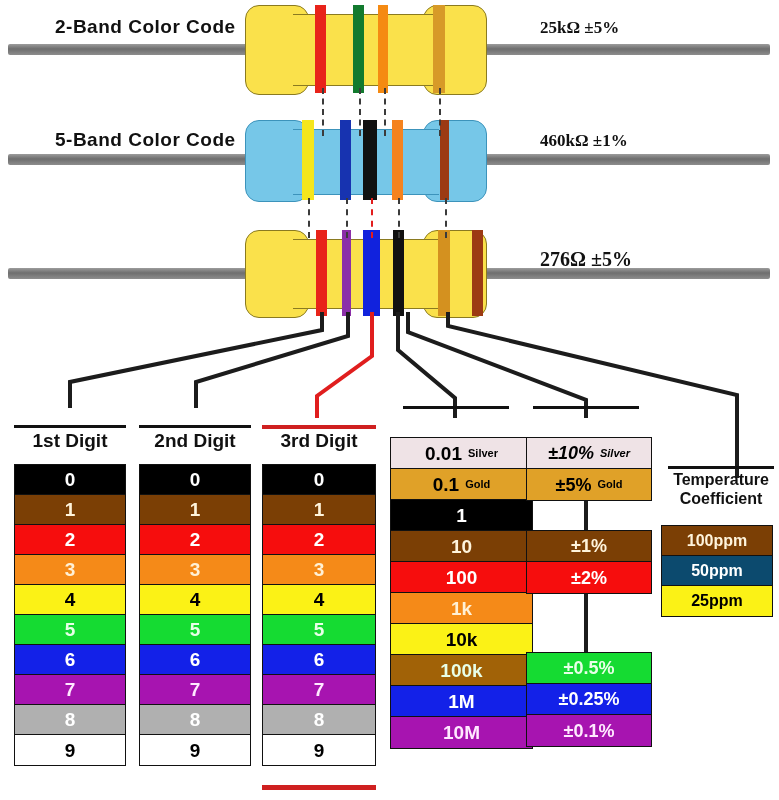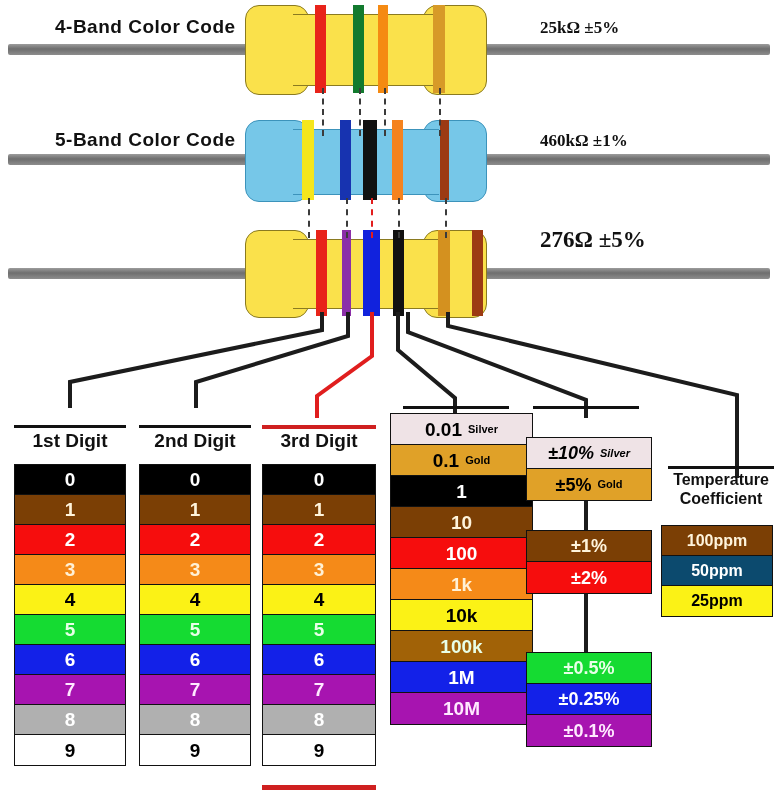--- a/index.html
+++ b/index.html
@@ -52,21 +52,21 @@
   .wm{position:absolute;color:rgba(120,120,120,.35);font-size:13px;
       transform:rotate(-38deg);white-space:nowrap;font-weight:bold;}
 </style>
 </head>
 <body>
 
 <div id="stage">
 
   <div class="res-row" style="top:0;">
     <div class="lead"></div>
-    <div class="lbl-name" style="left:55px;top:16px;font-size:19px;">4-Band Color Code</div>
+    <div class="lbl-name" style="left:55px;top:16px;font-size:19px;">2-Band Color Code</div>
     <div class="lbl-val" style="left:540px;top:18px;font-size:17px;">25kΩ ±5%</div>
     <div class="body-wrap">
       <div class="cap capL" style="background:#FAE14B;"></div>
       <div class="cap capR" style="background:#FAE14B;"></div>
       <div class="mid" style="background:#FAE14B;"></div>
       <div class="band" style="left:70px;width:11px;background:#E8231A;"></div>
       <div class="band" style="left:108px;width:11px;background:#127A2E;"></div>
       <div class="band" style="left:133px;width:10px;background:#F58A12;"></div>
       <div class="band" style="left:188px;width:12px;background:#D79A28;"></div>
     </div>
@@ -83,21 +83,21 @@
       <div class="band" style="left:57px;width:12px;height:80px;background:#F5E61C;"></div>
       <div class="band" style="left:95px;width:11px;height:80px;background:#1733B0;"></div>
       <div class="band" style="left:118px;width:14px;height:80px;background:#111111;"></div>
       <div class="band" style="left:147px;width:11px;height:80px;background:#F5831F;"></div>
       <div class="band" style="left:195px;width:9px;height:80px;background:#9C3A13;"></div>
     </div>
   </div>
 
   <div class="res-row" style="top:222px;">
     <div class="lead" style="top:46px;"></div>
-    <div class="lbl-val" style="left:540px;top:5px;font-size:23px;">276Ω ±5%</div>
+    <div class="lbl-val" style="left:540px;top:26px;font-size:20px;">276Ω ±5%</div>
     <div class="body-wrap" style="top:8px;height:86px;">
       <div class="cap capL" style="height:86px;background:#FAE14B;"></div>
       <div class="cap capR" style="height:86px;background:#FAE14B;"></div>
       <div class="mid" style="height:68px;background:#FAE14B;"></div>
       <div class="band" style="left:71px;width:11px;height:86px;background:#E8231A;"></div>
       <div class="band" style="left:97px;width:9px;height:86px;background:#8B2FA8;"></div>
       <div class="band" style="left:118px;width:17px;height:86px;background:#1122DD;"></div>
       <div class="band" style="left:148px;width:11px;height:86px;background:#111111;"></div>
       <div class="band" style="left:193px;width:12px;height:86px;background:#D4911F;"></div>
       <div class="band" style="left:227px;width:11px;height:86px;background:#9C3A13;"></div>
@@ -241,21 +241,21 @@
       </div>
       <div class="cell digit-cell" style="background: rgb(176, 176, 176); color: rgb(255, 255, 255);">
         <span>8</span>
       </div>
       <div class="cell digit-cell" style="background: rgb(255, 255, 255); color: rgb(0, 0, 0);">
         <span>9</span>
       </div>
     </div>
   <div class="hrule red" style="left:262px;top:785px;width:114px;height:5px;"></div>
 
-  <div class="tbl" id="tbl-mult" style="left:390px;top:413px;width:143px;">
+  <div class="tbl" id="tbl-mult" style="left:390px;top:437px;width:143px;">
       <div class="cell mult-cell" style="background: rgb(239, 227, 230); color: rgb(0, 0, 0);">
         <span>0.01</span>
         <span class="sub">Silver</span>
       </div>
       <div class="cell mult-cell" style="background: rgb(224, 161, 40); color: rgb(0, 0, 0);">
         <span>0.1</span>
         <span class="sub">Gold</span>
       </div>
       <div class="cell mult-cell" style="background: rgb(0, 0, 0); color: rgb(255, 255, 255);">
         <span>1</span>

